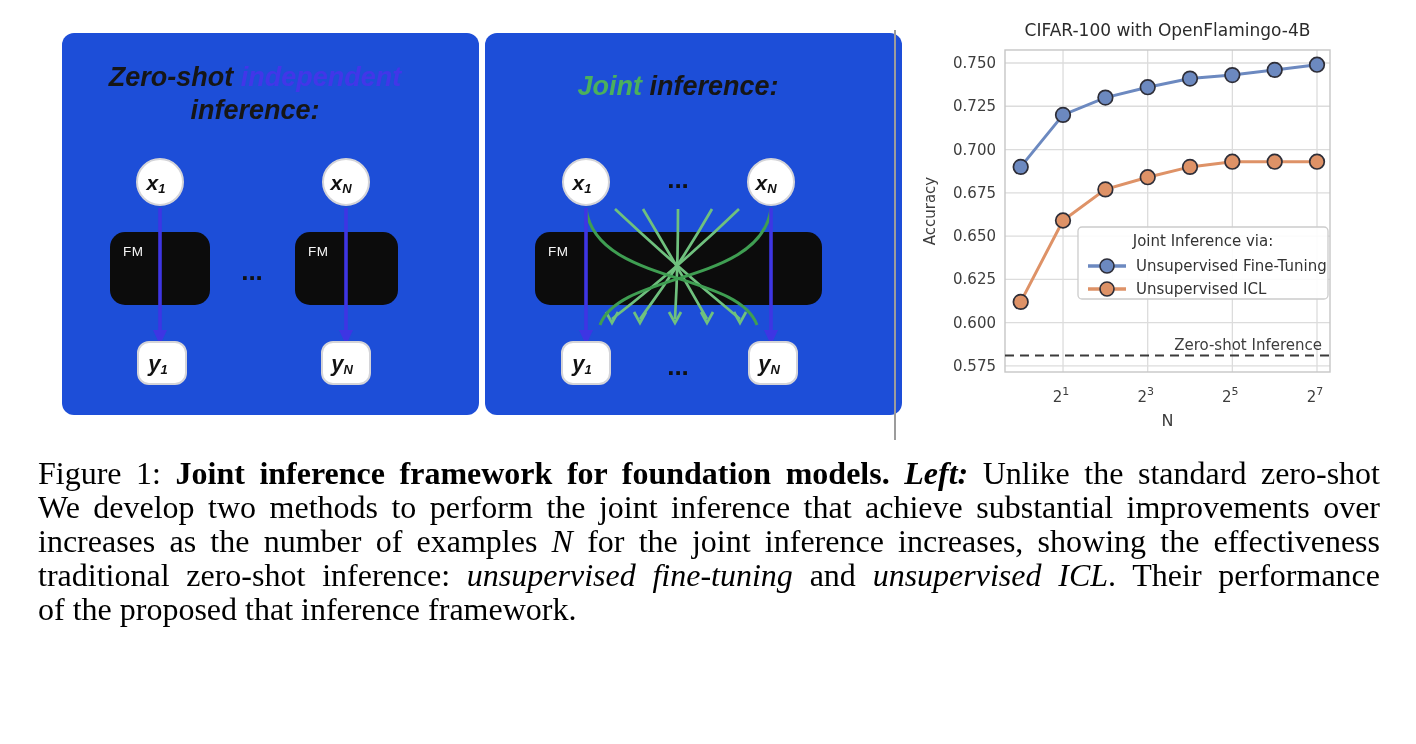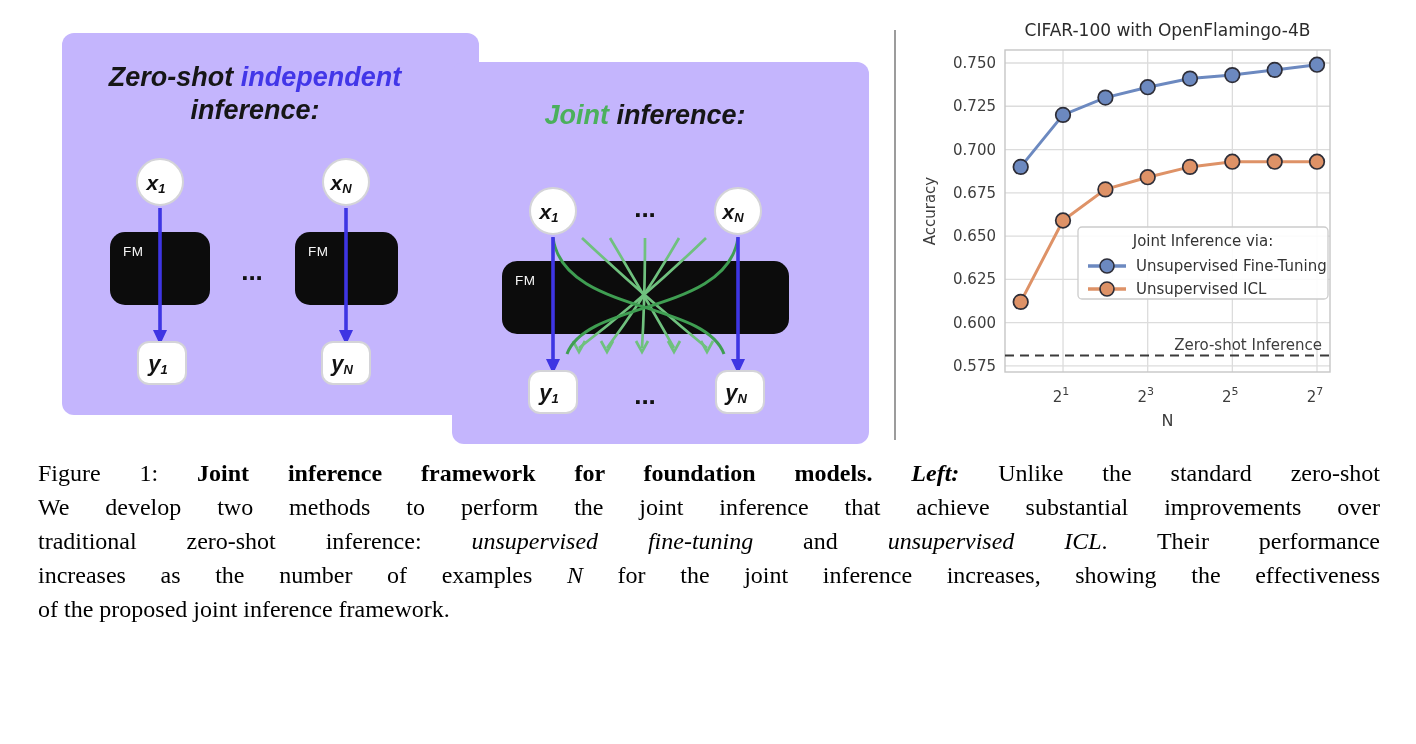--- a/index.html
+++ b/index.html
@@ -1,25 +1,25 @@
 <!DOCTYPE html>
 <html><head>
 <meta charset="utf-8">
 <style>
   html,body{margin:0;padding:0;background:#fff;}
   .page{position:relative;width:1416px;height:744px;background:#ffffff;overflow:hidden;
         font-family:"Liberation Sans",sans-serif;}
-  .panel{position:absolute;top:33px;width:417px;height:382px;background:#c4b5fd;border-radius:12px;}
+  .panel{position:absolute;top:33px;width:417px;height:382px;background:#1d4ed8;border-radius:12px;}
   .panel svg{position:absolute;left:0;top:0;}
   #left-panel{left:62px;}
-  #middle-panel{left:452px;margin-top:29px;}
+  #middle-panel{left:485px;}
   .divider{position:absolute;left:894px;top:30px;width:2px;height:410px;background:#9c9c9c;}
   .chart-wrap{position:absolute;left:905px;top:8px;width:511px;height:450px;}
   .caption{position:absolute;left:38px;top:456px;width:1342px;color:#000;
-           font-family:"Liberation Serif",serif;font-size:24px;line-height:34px;}
+           font-family:"Liberation Serif",serif;font-size:32px;line-height:34px;}
   .cap-line{text-align:justify;text-align-last:justify;}
   .cap-line.last{text-align-last:left;}
   .cap-b{font-weight:bold;}
   .cap-bi{font-weight:bold;font-style:italic;}
   .cap-i{font-style:italic;}
   text{user-select:none;}
 </style>
 </head>
 <body>
 
@@ -170,18 +170,18 @@
           <line x1="183" y1="281" x2="221" y2="281" stroke="#de9267" stroke-width="3.4"></line>
           <circle cx="202" cy="281" r="7" fill="#de9267" stroke="#2e2e38" stroke-width="1.6"></circle>
           <text x="231" y="286" font-size="15" font-family="DejaVu Sans, sans-serif" fill="#333">Unsupervised ICL</text>
         </g>
       </svg>
   </div>
 
   <div class="caption" id="caption">
       <div class="cap-line"><span>Figure 1: </span><span class="cap-b">Joint inference framework for foundation models. </span><span class="cap-bi">Left: </span><span>Unlike the standard zero-shot</span></div>
       <div class="cap-line"><span>We develop two methods to perform the joint inference that achieve substantial improvements over</span></div>
+      <div class="cap-line"><span>increases as the number of examples </span><span class="cap-i">N</span><span> for the joint inference increases, showing the effectiveness</span></div>
       <div class="cap-line"><span>traditional zero-shot inference: </span><span class="cap-i">unsupervised fine-tuning</span><span> and </span><span class="cap-i">unsupervised ICL</span><span>. Their performance</span></div>
-      <div class="cap-line"><span>increases as the number of examples </span><span class="cap-i">N</span><span> for the joint inference increases, showing the effectiveness</span></div>
-      <div class="cap-line last"><span>of the proposed joint inference framework.</span></div>
+      <div class="cap-line last"><span>of the proposed that inference framework.</span></div>
     </div>
 
 </div>
 
 </body></html>

